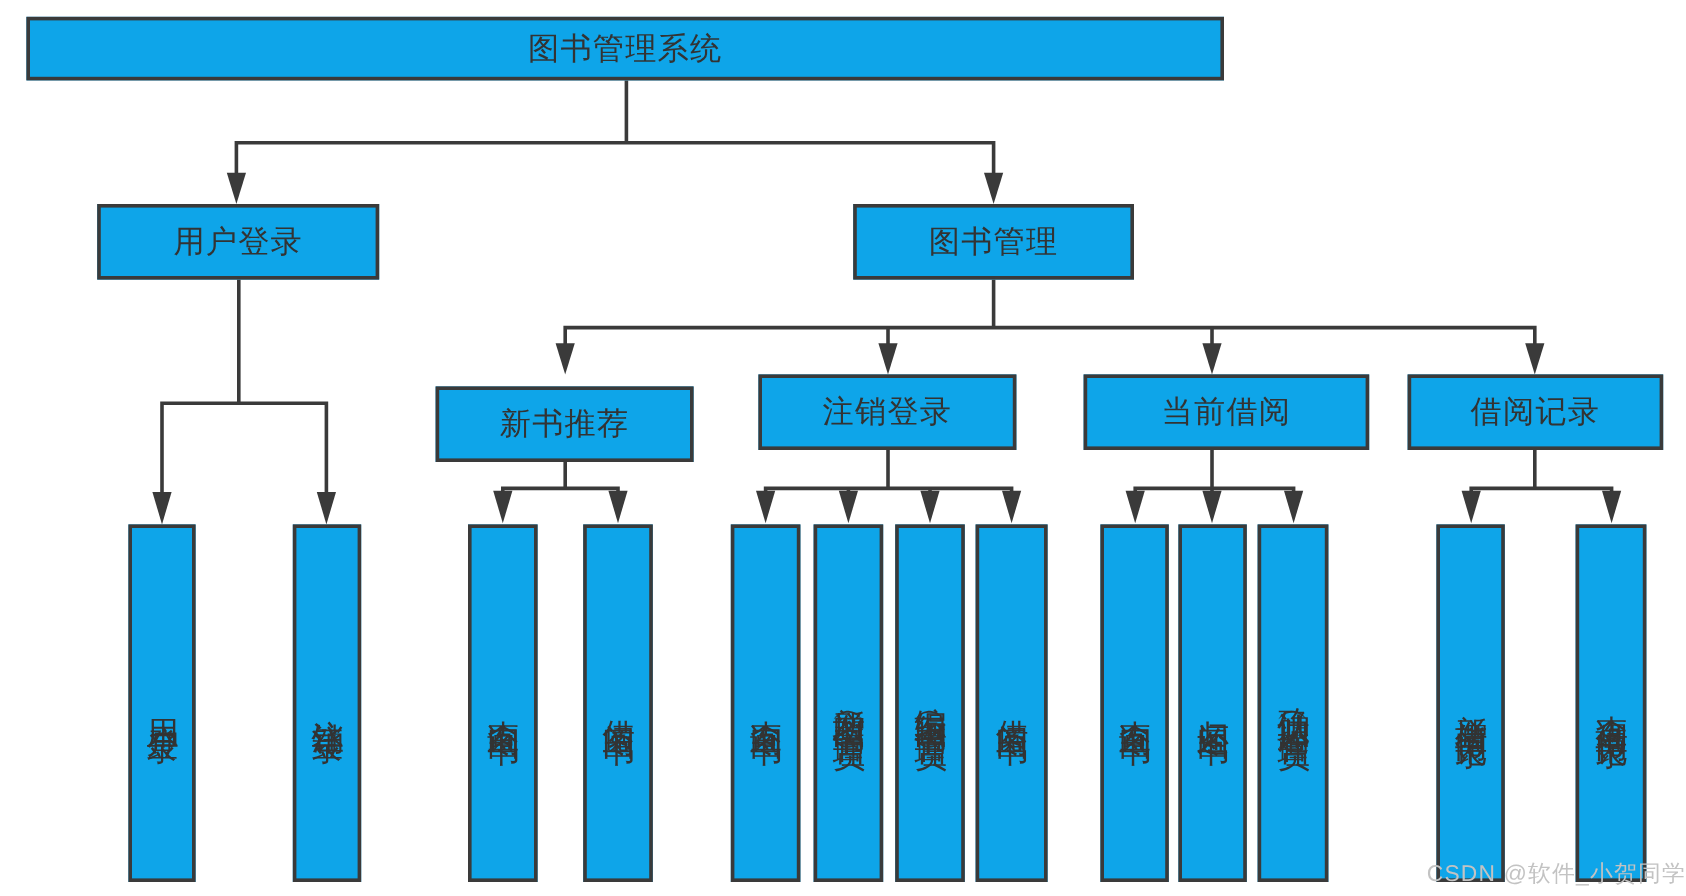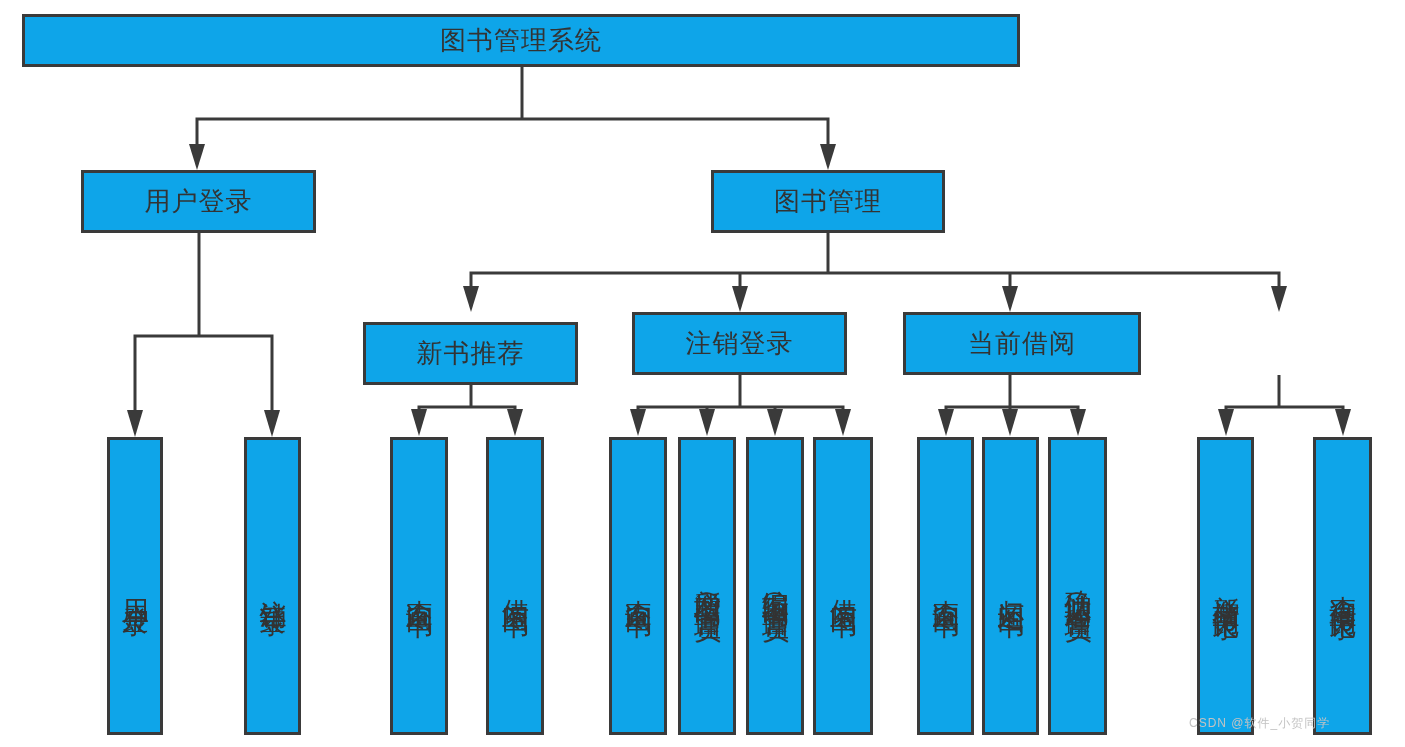--- a/index.html
+++ b/index.html
@@ -75,21 +75,21 @@
   .lf8  { left: 813px;  width: 60px; }
   .lf9  { left: 917px;  width: 57px; }
   .lf10 { left: 982px;  width: 57px; }
   .lf11 { left: 1048px; width: 59px; }
   .lf12 { left: 1197px; width: 57px; }
   .lf13 { left: 1313px; width: 59px; }
   .watermark {
     position: absolute;
     left: 1189px;
     top: 715px;
-    font-size: 12px;
+    font-size: 19px;
     letter-spacing: 1px;
     color: #c3c3c3;
     z-index: 5;
     white-space: nowrap;
   }
 </style>
 </head>
 <body>
 
 <div class="stage">
@@ -169,20 +169,23 @@
 
   <div class="box n-l3a">
     <span class="lbl">新书推荐</span>
   </div>
   <div class="box n-l3b">
     <span class="lbl">注销登录</span>
   </div>
   <div class="box n-l3c">
     <span class="lbl">当前借阅</span>
   </div>
+  <div class="box n-l3d">
+    <span class="lbl">借阅记录</span>
+  </div>
 
   <div class="box leaf lf1">
     <span class="lbl">用户登录</span>
   </div>
   <div class="box leaf lf2">
     <span class="lbl">注销登录</span>
   </div>
   <div class="box leaf lf3">
     <span class="lbl">查询图书</span>
   </div>

